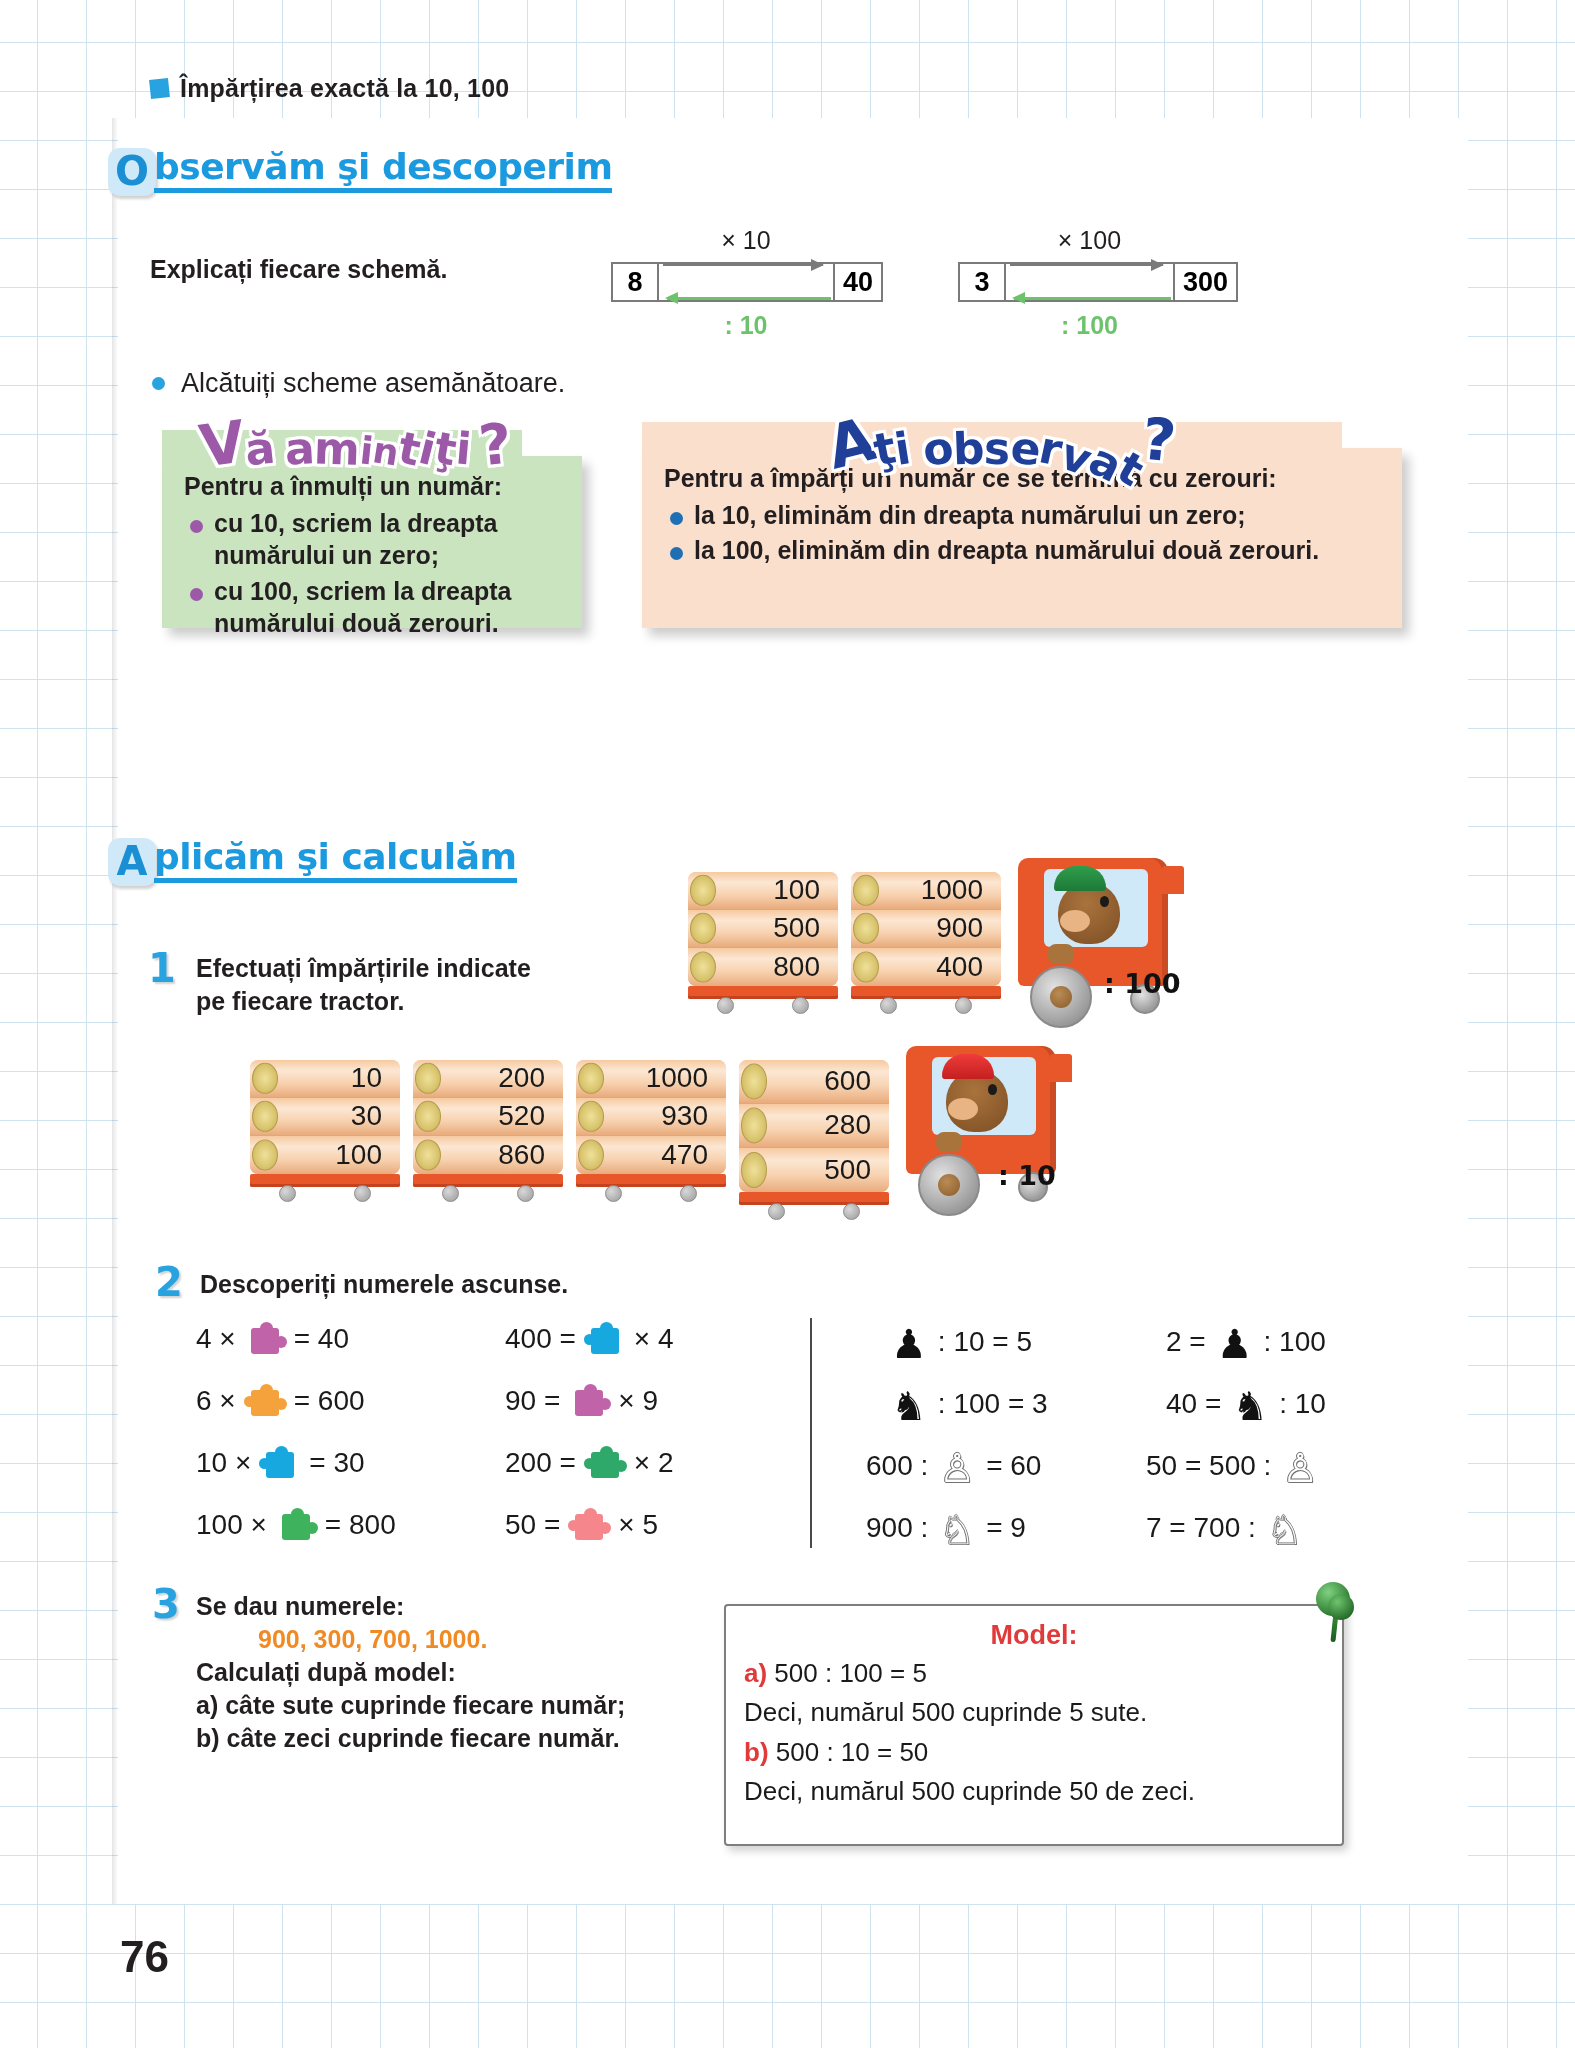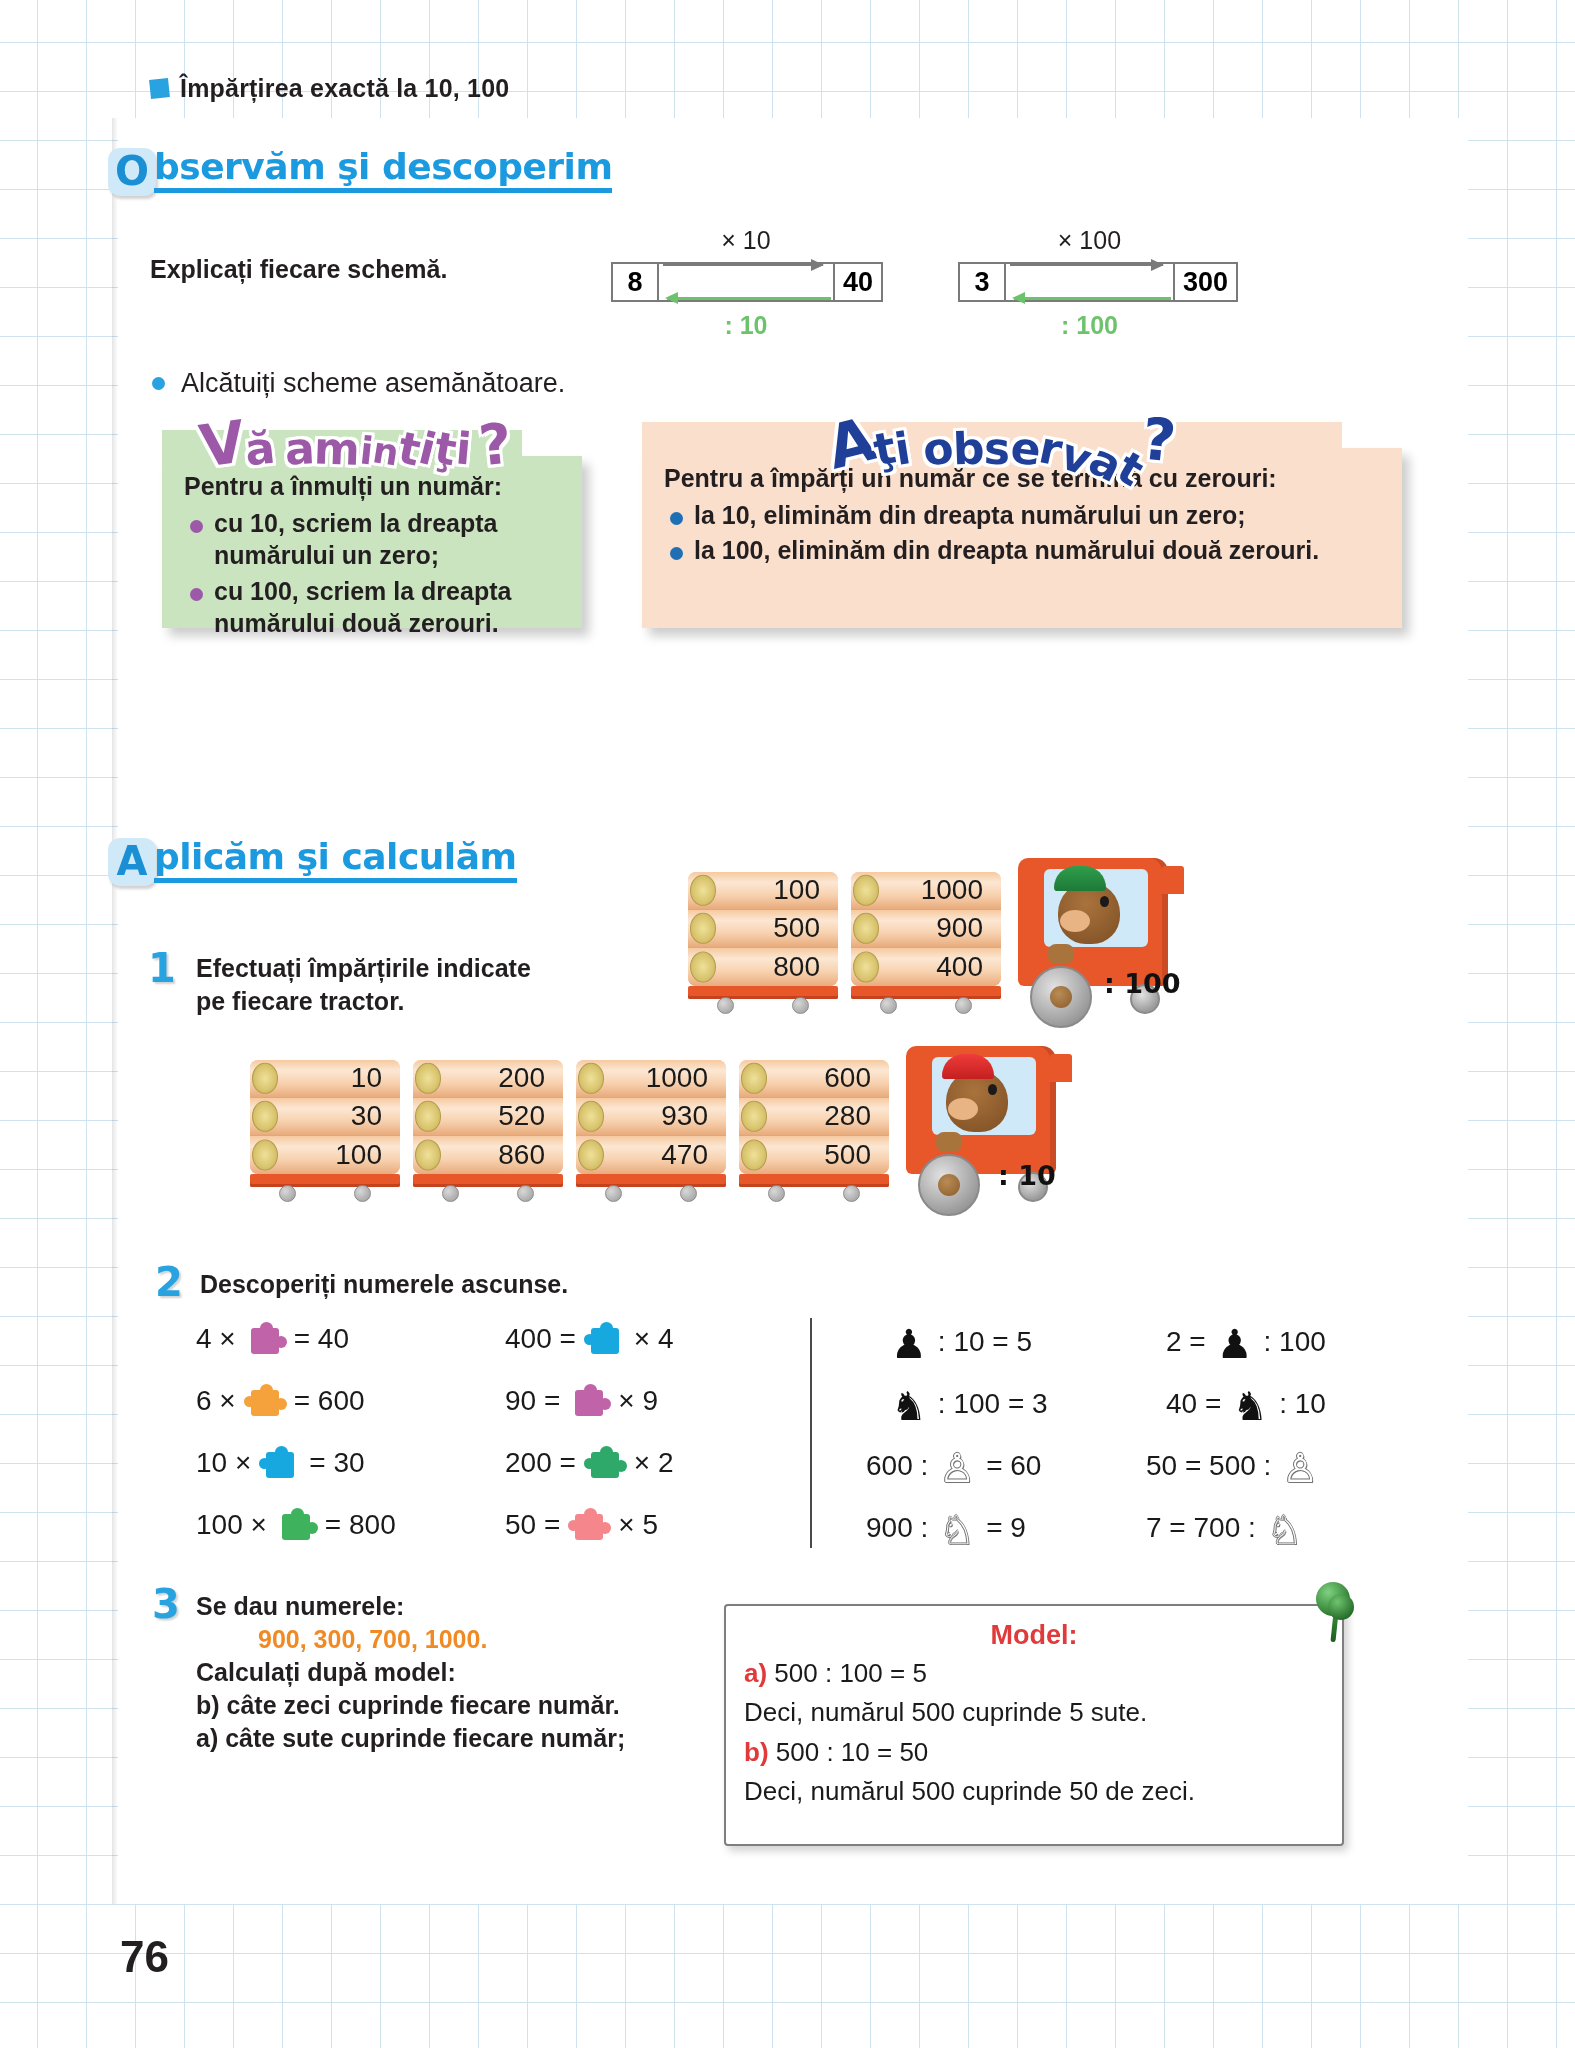--- a/index.html
+++ b/index.html
@@ -588,21 +588,21 @@
           <span>470</span>
         </div>
     </div>
     <div class="wagon-base"></div>
     <div class="wheels">
       <span class="wheel"></span>
       <span class="wheel"></span>
     </div>
   </div>
   <div class="wagon" style="left:489px; top:0px;">
-    <div class="logs" style="height:114px;">
+    <div class="logs" style="height:132px;">
       <div class="log-row">
           <span class="log-cap"></span>
           <span>600</span>
         </div>
       <div class="log-row">
           <span class="log-cap"></span>
           <span>280</span>
         </div>
       <div class="log-row">
           <span class="log-cap"></span>
@@ -753,22 +753,22 @@
   <span>7 = 700 :</span>
   <span class="chess chess-white">♘</span>
   <span></span>
 </div>
 
 <div class="ex-num" style="left:152px; top:1584px;">3</div>
 <div class="ex-text" style="left:196px; top:1590px; width:490px;">
   <div>Se dau numerele:</div>
   <div class="orange" style="margin-left:62px;">900, 300, 700, 1000.</div>
   <div>Calculați după model:</div>
+  <div>a) câte sute cuprinde fiecare număr;</div>
   <div>b) câte zeci cuprinde fiecare număr.</div>
-  <div>a) câte sute cuprinde fiecare număr;</div>
 </div>
 
 <div id="model-box">
   <div id="pushpin">
     <span class="pin-needle"></span>
     <span class="pin-head"></span>
     <span class="pin-head2"></span>
   </div>
   <div id="model-title">Model:</div>
   <div class="model-line">

